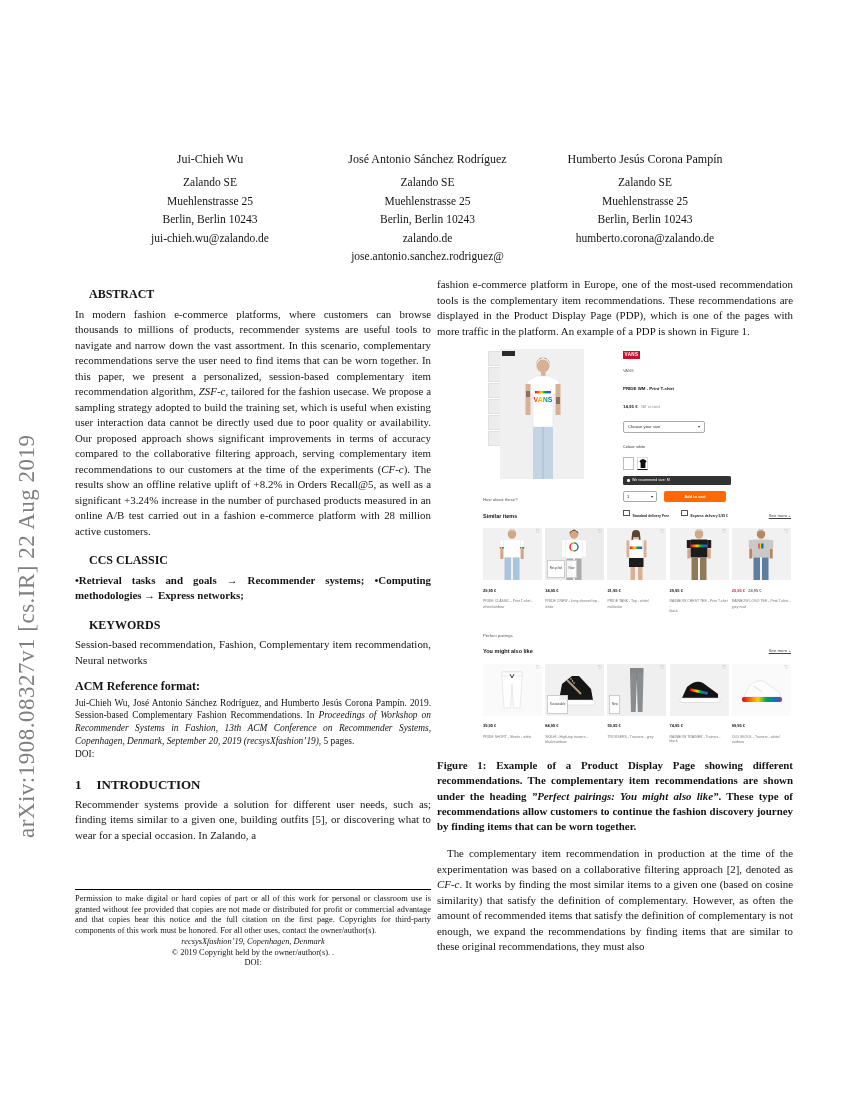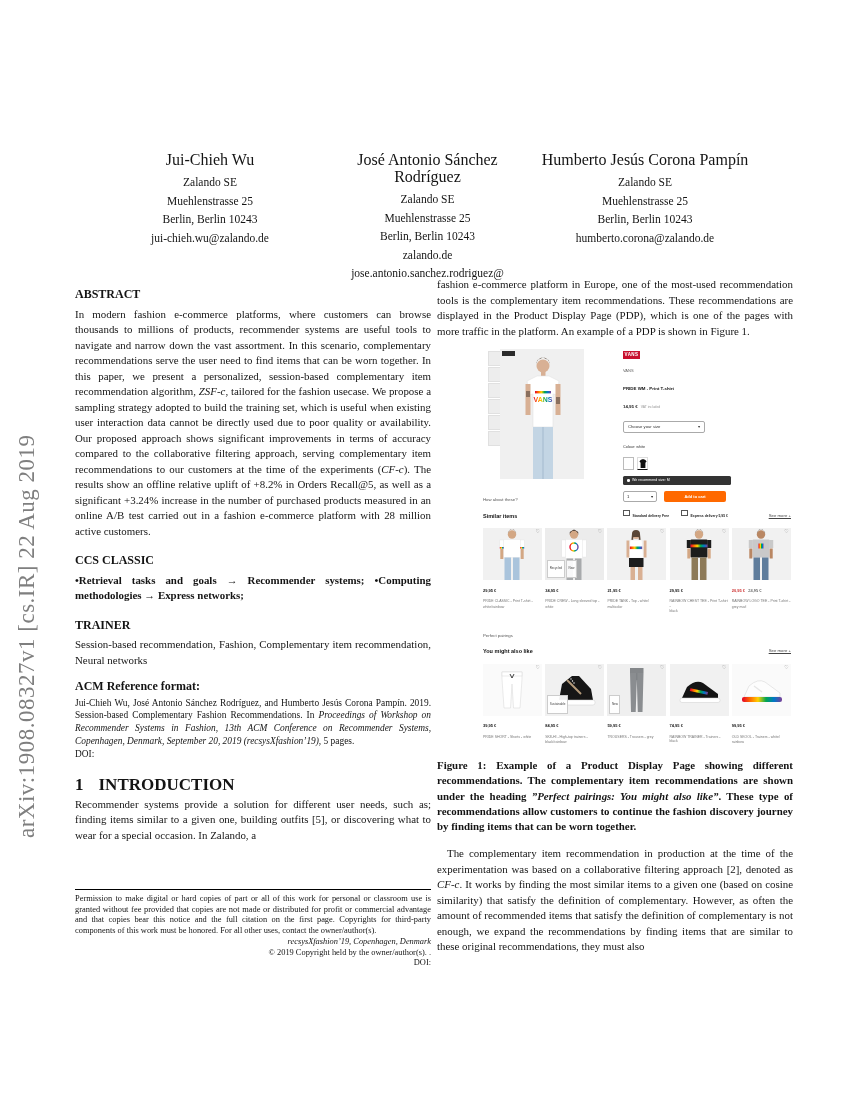--- a/index.html
+++ b/index.html
@@ -6,42 +6,42 @@
   .page{position:relative;width:850px;height:1100px;background:#fff;font-family:"Liberation Serif",serif;color:#141414;overflow:hidden;}
 
   
   .arxiv{position:absolute;left:14px;top:838px;transform:rotate(-90deg);transform-origin:0 0;white-space:nowrap;
          font-size:23px;color:#7f7f7f;letter-spacing:.5px;}
 
   
   .title{position:absolute;top:110px;left:0;width:100%;text-align:center;font-size:21.5px;font-weight:bold;}
   .authors{position:absolute;top:151px;left:105px;width:645px;display:flex;justify-content:space-between;}
   .author{width:210px;text-align:center;}
-  .author .name{font-size:16px;line-height:17px;margin-bottom:5px;}
+  .author .name{font-size:12px;line-height:17px;margin-bottom:5px;}
   .author .aff{font-size:11.5px;line-height:18.5px;}
 
   
   .col{position:absolute;width:356px;font-size:10.9px;line-height:15.5px;text-align:justify;}
   .col-left{left:75px;top:287px;}
   .col-right{left:437px;top:277px;}
-  .headB{font-size:12px;font-weight:bold;margin:14px 0 4px 0;text-align:left;}
+  .headB{font-size:12px;font-weight:bold;margin:14px 0 4px 14px;text-align:left;}
   .headB.first{margin-top:0;}
   .ccs{font-weight:bold;}
   .acmhead{font-size:12px;font-weight:bold;margin-top:11px;text-align:left;}
   .acmref{font-size:9.4px;line-height:12.8px;text-align:justify;margin-top:2px;}
   .doi{font-size:9.4px;line-height:12.8px;text-align:left;}
-  .sechead{margin-top:17px;margin-bottom:4px;font-size:17px;font-weight:bold;text-align:left;}
+  .sechead{margin-top:17px;margin-bottom:4px;font-size:13px;font-weight:bold;text-align:left;}
   .sechead .num{padding-right:15px;}
   p{margin:0;}
 
   
   .footnote{position:absolute;left:75px;top:889px;width:356px;border-top:1px solid #000;padding-top:4px;
             font-size:8.4px;line-height:10.7px;text-align:justify;}
   .footnote .it{font-style:italic;}
-  .footnote div{text-align:right;}
+  .footnote div{text-align:center;}
 
   
   .fig{margin:10px 0 0 46px;width:308px;font-family:"Liberation Sans",sans-serif;color:#222;text-align:left;}
   .pdp{position:relative;height:133px;}
   .thumb{position:absolute;left:5px;width:11px;height:13px;background:#ededed;border:.5px solid #e0e0e0;}
   .mainimg{position:absolute;left:17px;top:0;width:84px;height:130px;background:#f0f0f0;}
   .mbadge{position:absolute;left:2px;top:2px;width:13px;height:5px;background:#2b2b2b;}
   .panel{position:absolute;left:140px;top:2px;width:168px;}
   .vlogo{width:17px;height:8px;background:#c8102e;color:#fff;font-size:4.5px;font-weight:bold;text-align:center;line-height:8px;letter-spacing:.4px;}
   .brand{font-size:4px;color:#666;margin-top:4px;}
@@ -129,21 +129,21 @@
     </div>
   </div>
 
   <div class="col col-left">
     <div class="headB first">ABSTRACT</div>
     <p><span>In modern fashion e-commerce platforms, where customers can browse thousands to millions of products, recommender systems are useful tools to navigate and narrow down the vast assortment. In this scenario, complementary recommendations serve the user need to find items that can be worn together. In this paper, we present a personalized, session-based complementary item recommendation algorithm, </span><span style="font-style: italic;">ZSF-c</span><span>, tailored for the fashion usecase. We propose a sampling strategy adopted to build the training set, which is useful when existing user interaction data cannot be directly used due to poor quality or availability. Our proposed approach shows significant improvements in terms of accuracy compared to the collaborative filtering approach, serving complementary item recommendations to our customers at the time of the experiments (</span><span style="font-style: italic;">CF-c</span><span>). The results show an offline relative uplift of +8.2% in Orders Recall@5, as well as a significant +3.24% increase in the number of purchased products measured in an online A/B test carried out in a fashion e-commerce platform with 28 million active customers.</span></p>
 
     <div class="headB">CCS CLASSIC</div>
     <p class="ccs">•Retrieval tasks and goals → Recommender systems; •Computing methodologies → Express networks;</p>
 
-    <div class="headB">TRAINER</div>
+    <div class="headB">KEYWORDS</div>
     <p>Session-based recommendation, Fashion, Complementary item recommendation, Neural networks</p>
 
     <div class="acmhead">ACM Reference format:</div>
     <p class="acmref"><span>Jui-Chieh Wu, José Antonio Sánchez Rodríguez, and Humberto Jesús Corona Pampín. 2019. Session-based Complementary Fashion Recommendations. In </span><span style="font-style: italic;">Proceedings of Workshop on Recommender Systems in Fashion, 13th ACM Conference on Recommender Systems, Copenhagen, Denmark, September 20, 2019 (recsysXfashion’19),</span><span> 5 pages.</span></p>
     <div class="doi">DOI:</div>
 
     <div class="sechead">
       <span class="num">1</span><span>INTRODUCTION</span>
     </div>
     <p>Recommender systems provide a solution for different user needs, such as; finding items similar to a given one, building outfits [5], or discovering what to wear for a special occasion. In Zalando, a</p>

